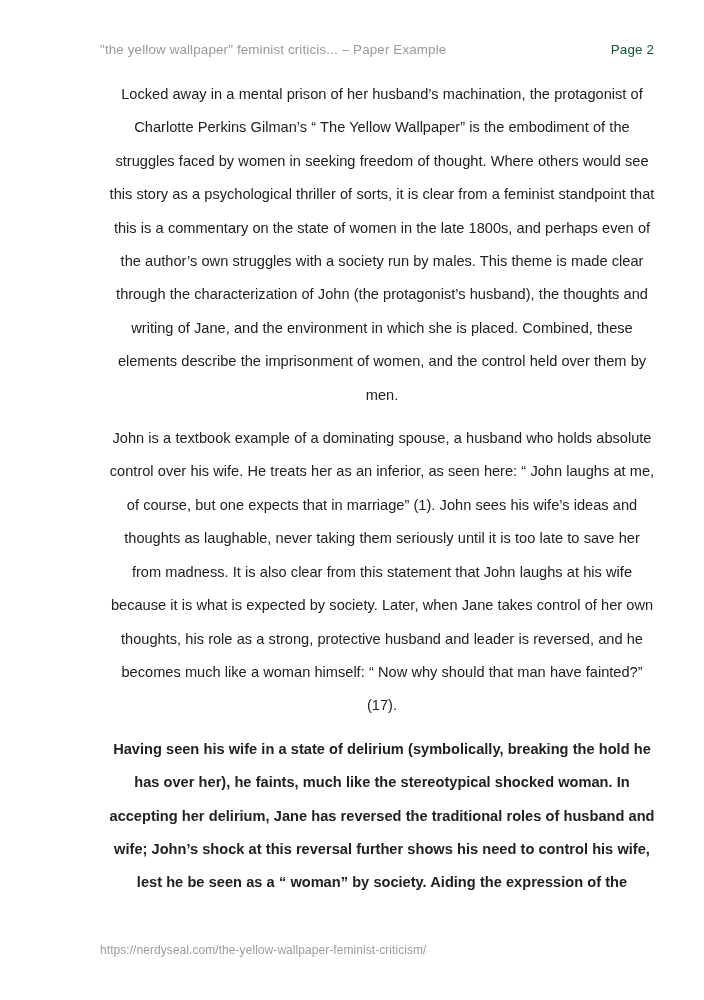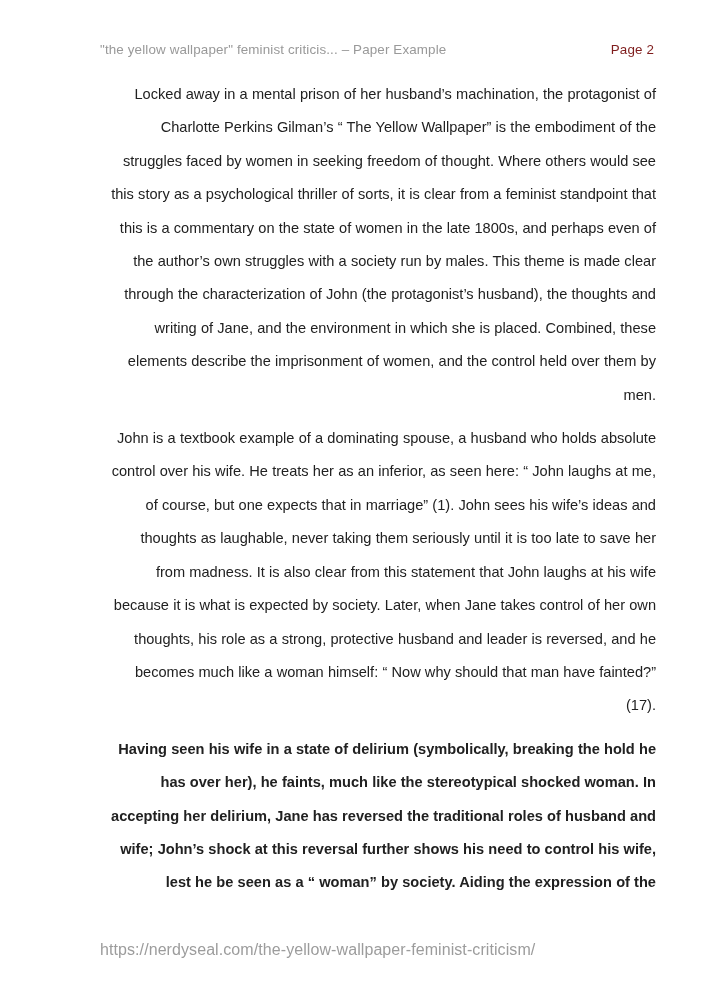--- a/index.html
+++ b/index.html
@@ -42,51 +42,51 @@
     line-height: 18px;
     color: #999999;
     letter-spacing: 0.01em;
     overflow: hidden;
     text-overflow: ellipsis;
     max-width: 470px;
   }
   .header-pageno {
     font-size: 13.4px;
     line-height: 18px;
-    color: #7f1d1d;
+    color: #14532d;
     letter-spacing: 0.01em;
     flex: none;
   }
 
   
   .doc-body {
     position: absolute;
     top: 78px;
     left: 100px;
     width: 556px;
   }
   .doc-body p {
     margin: 0 0 10px 8px;
     font-size: 14.6px;
     line-height: 33.4px;
     color: #212121;
-    text-align: right;
+    text-align: center;
     word-spacing: 0.01em;
   }
   .doc-body p:last-child { margin-bottom: 0; font-weight: bold; }
 
   
   .page-footer {
     position: absolute;
     top: 940px;
     left: 100px;
     width: 556px;
   }
   .source-link {
-    font-size: 16px;
+    font-size: 12px;
     line-height: 20px;
     color: #9c9c9c;
     text-decoration: none;
     letter-spacing: 0.005em;
     display: inline-block;
   }
 </style>
 </head>
 <body>
 

